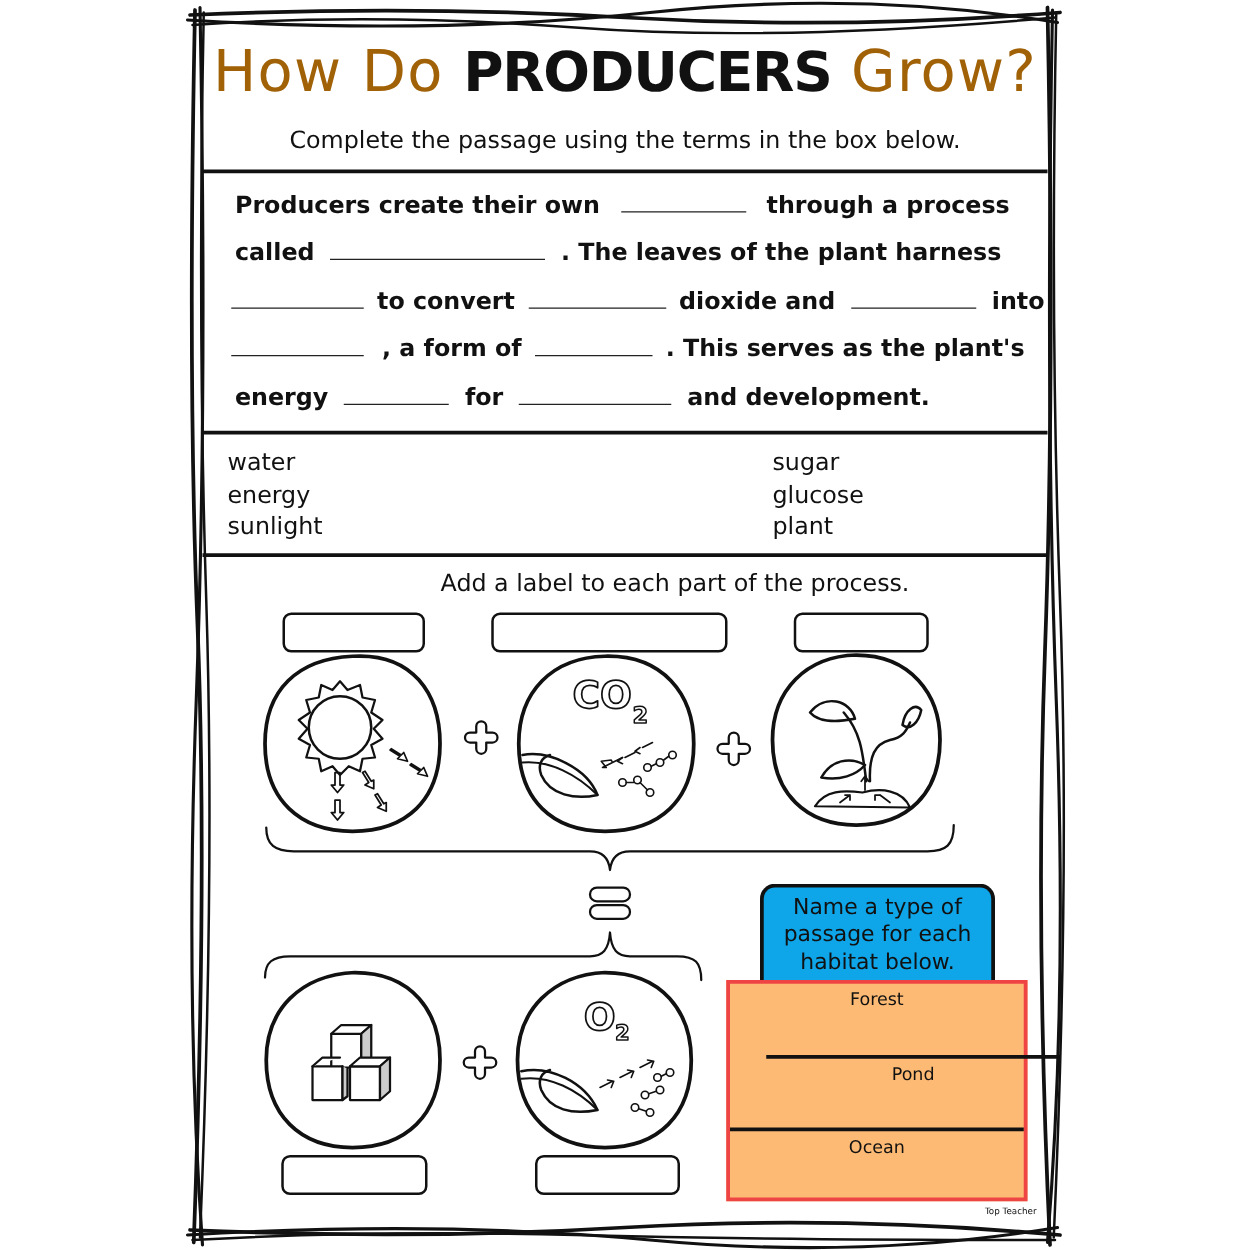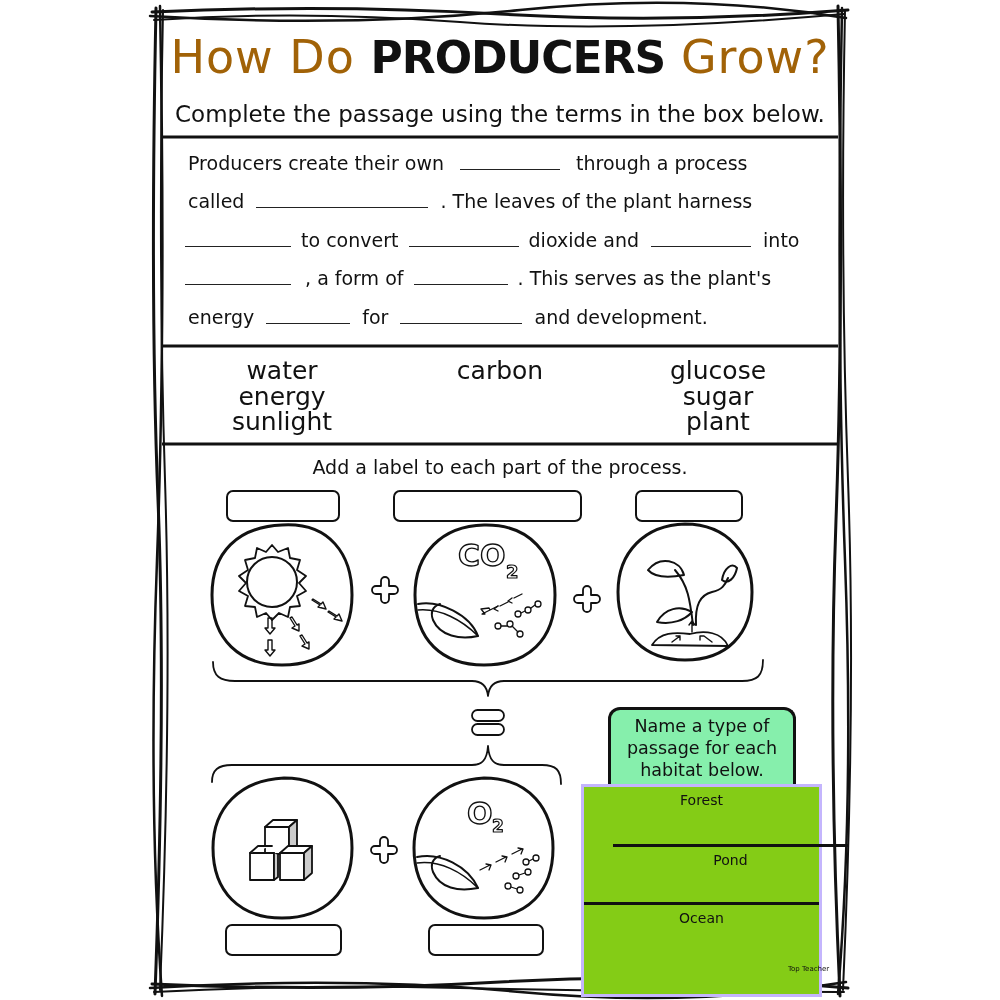--- a/index.html
+++ b/index.html
@@ -3,28 +3,28 @@
 <meta charset="utf-8">
 <style>
   html, body { margin:0; padding:0; background:#ffffff; }
   body { width:1000px; height:1000px; position:relative; overflow:hidden; font-family:"DejaVu Sans", sans-serif; color:#111; }
   .abs { position:absolute; }
   svg.frame { position:absolute; left:0; top:0; }
   .title { position:absolute; left:160px; width:680px; top:30px; text-align:center; font-size:46px; letter-spacing:1px; white-space:nowrap; }
   .title .thin { font-family:"DejaVu Sans", sans-serif; font-weight:200; color:#a16207; -webkit-text-stroke:0; }
   .title .thin { font-weight:normal; transform:scaleY(1.05); }
   .title .bold { font-family:"DejaVu Sans", sans-serif; font-weight:bold; font-size:44px; letter-spacing:-1px; }
-  .subtitle { position:absolute; left:160px; width:680px; top:101px; text-align:center; font-size:23px; }
-  .passage-line { position:absolute; left:188px; font-size:19px; white-space:nowrap; }
+  .subtitle { position:absolute; left:160px; width:680px; top:101px; text-align:center; font-size:19px; }
+  .passage-line { position:absolute; left:188px; font-size:19px; white-space:nowrap;font-weight:bold; }
   .blank { display:inline-block; border-bottom:1.5px solid #222; height:18px; vertical-align:baseline; margin:0 2px; }
-  .bank-col { position:absolute; top:358px; width:200px; text-align:center; font-size:25px; line-height:25.5px; }
-  .instr { position:absolute; left:160px; width:680px; top:456px; text-align:center; font-size:19px; }
+  .bank-col { position:absolute; top:358px; width:200px; font-size:19px; line-height:25.5px; }
+  .instr { position:absolute; left:160px; width:680px; top:456px; text-align:center; font-size:19px;padding-left:40px; }
   .label-box { position:absolute; border:2px solid #111; border-radius:7px; background:#fff; }
-  .habitat-head { position:absolute; left:608px; top:707px; width:188px; height:80px; border:3px solid #111; border-bottom:none; border-radius:12px 12px 0 0; background:#86efac; text-align:center; font-size:17.5px; line-height:22px; padding-top:5px; box-sizing:border-box; }
-  .habitat-table { position:absolute; left:581px; top:784px; width:241px; height:213px; border:3px solid #c4b5fd; box-sizing:border-box; background:#84cc16; }
+  .habitat-head { position:absolute; left:608px; top:707px; width:188px; height:80px; border:3px solid #111; border-bottom:none; border-radius:12px 12px 0 0; background:#0ea5e9; text-align:center; font-size:17.5px; line-height:22px; padding-top:5px; box-sizing:border-box; }
+  .habitat-table { position:absolute; left:581px; top:784px; width:241px; height:177px; border:3px solid #ef4444; box-sizing:border-box; background:#fdba74; }
   .habitat-row { position:absolute; left:0; width:100%; height:59px; box-sizing:border-box; }
   .habitat-row + .habitat-row { border-top:3px solid #111; }
   .habitat-label { display:block; text-align:center; font-size:14px; margin-top:5px; }
   .watermark { position:absolute; left:788px; top:965px; font-size:7px; font-weight:normal; white-space:nowrap; }
 </style>
 </head>
 <body>
 
 <svg class="frame" width="1000" height="1000" viewBox="0 0 1000 1000">
   <g fill="none" stroke="#111" stroke-linecap="round">
@@ -91,25 +91,24 @@
   <span class="blank" style="width:122px; margin:0 6px;"></span>
   <span>and development.</span>
 </div>
 
 <div class="bank-col" style="left:182px;">
   <div>water</div>
   <div>energy</div>
   <div>sunlight</div>
 </div>
 <div class="bank-col" style="left:400px;">
-  <div>carbon</div>
 </div>
 <div class="bank-col" style="left:618px;">
+  <div>sugar</div>
   <div>glucose</div>
-  <div>sugar</div>
   <div>plant</div>
 </div>
 
 <div class="instr">Add a label to each part of the process.</div>
 
 <div class="label-box" style="left:226px; top:490px; width:110px; height:28px;"></div>
 <div class="label-box" style="left:393px; top:490px; width:185px; height:28px;"></div>
 <div class="label-box" style="left:635px; top:490px; width:104px; height:28px;"></div>
 
 <svg class="abs" style="left:0; top:0;" width="1000" height="1000" viewBox="0 0 1000 1000">

